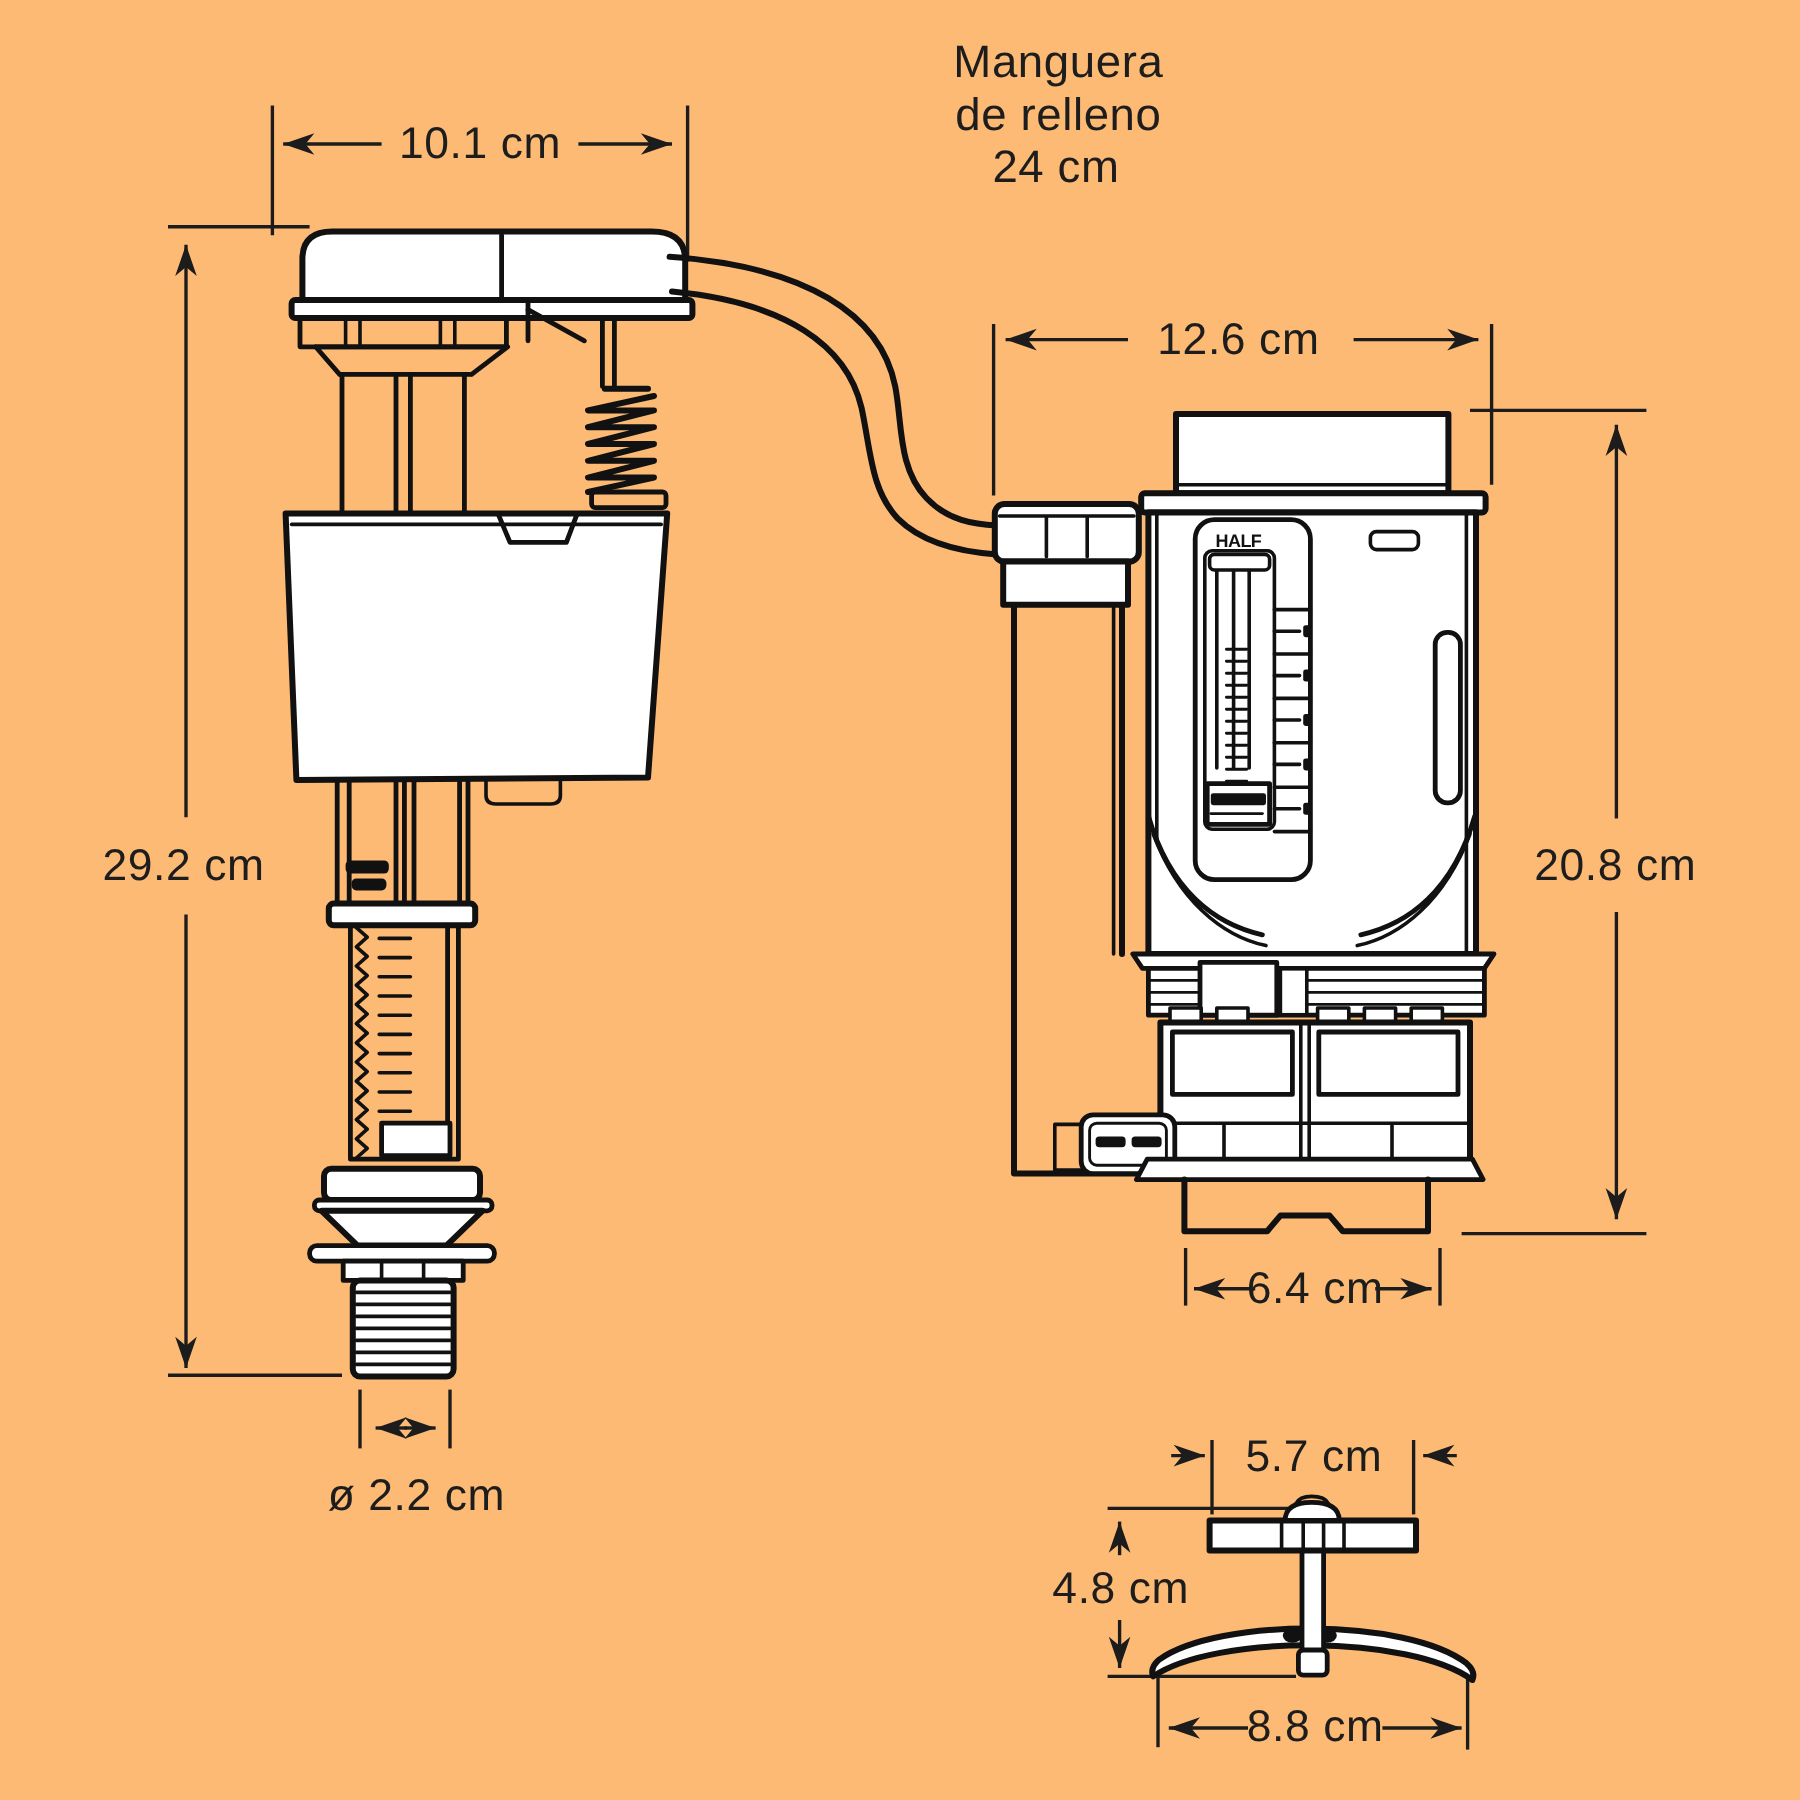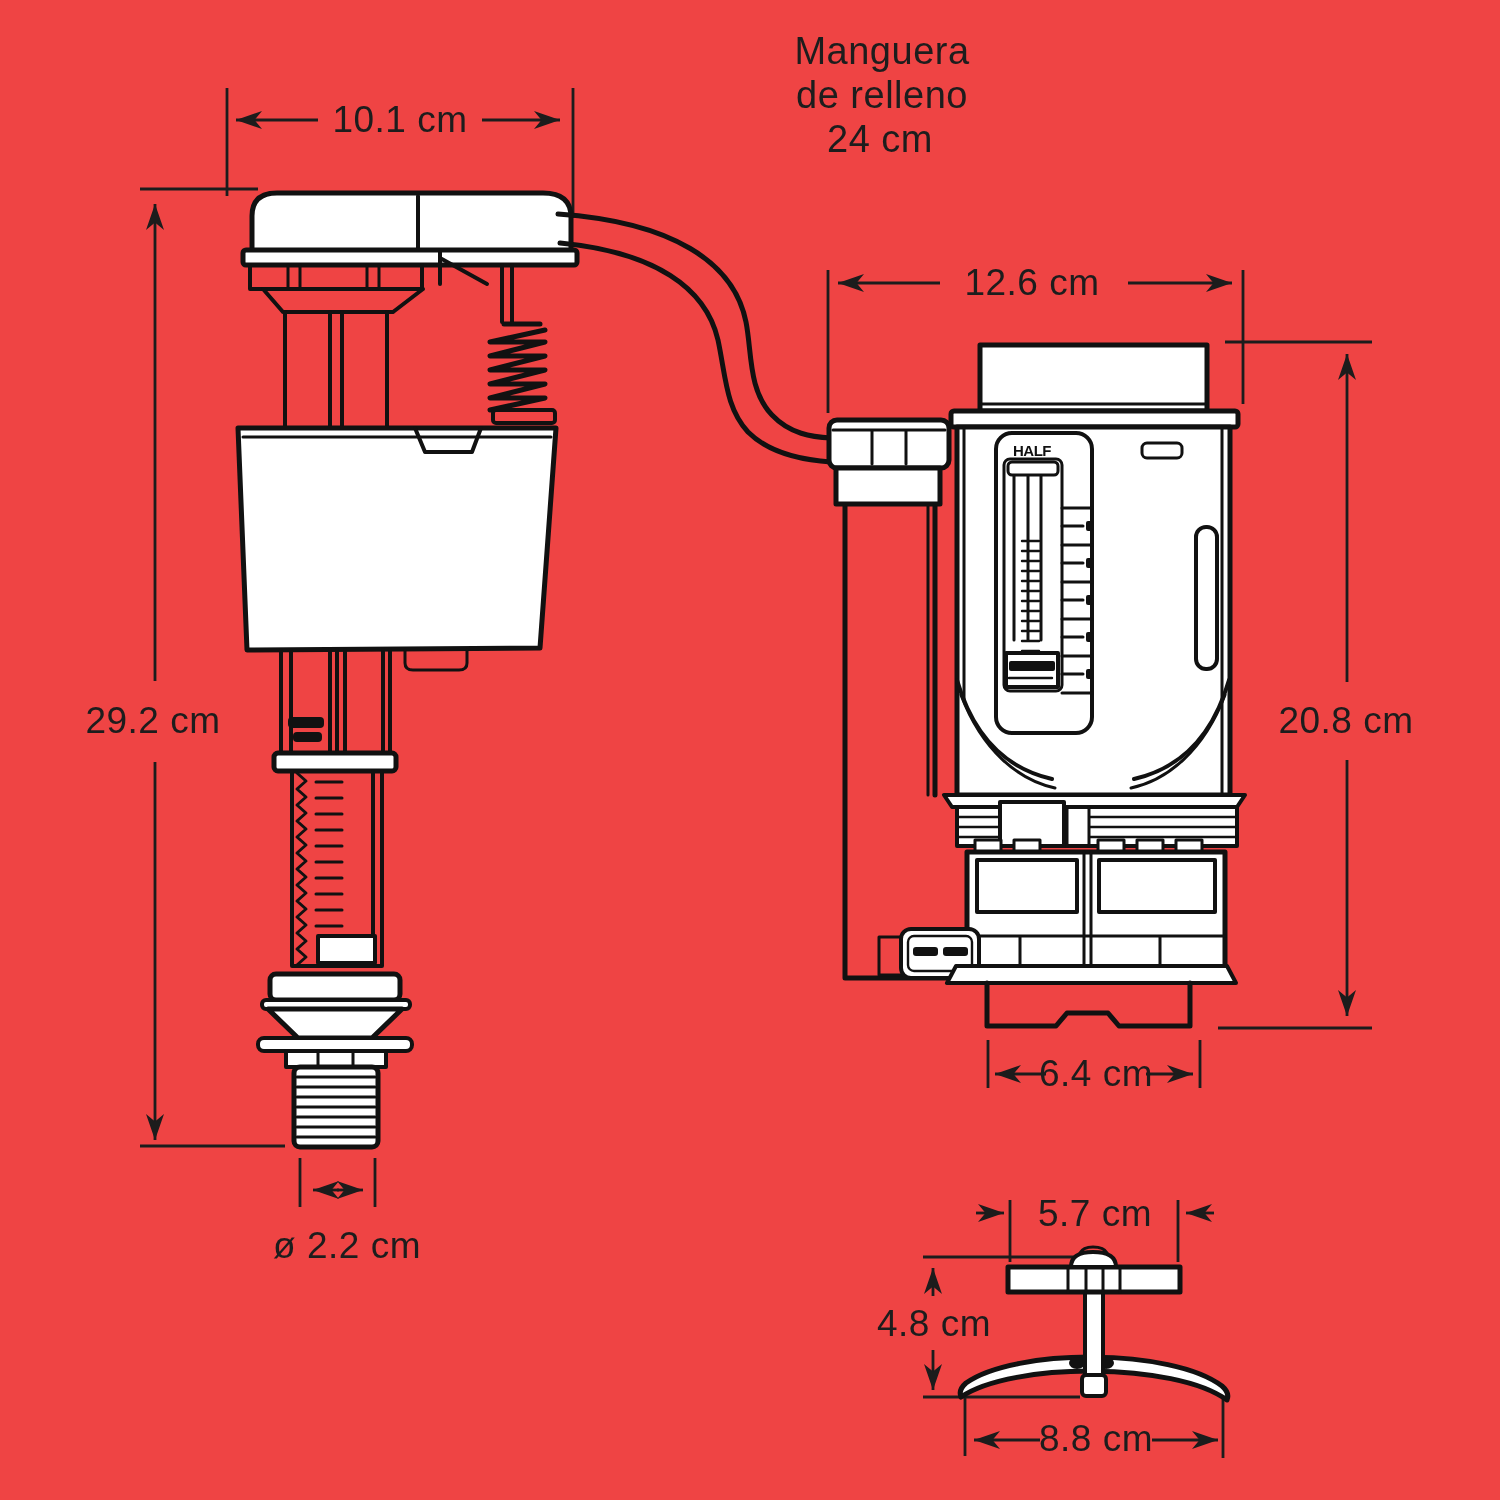--- a/index.html
+++ b/index.html
@@ -1,16 +1,16 @@
 <!DOCTYPE html>
 <html><head>
 <meta charset="utf-8">
 <style>
   html,body{margin:0;padding:0;background:#ffffff;width:1500px;height:1500px;overflow:hidden;}
-  .diagram-wrap{width:1500px;height:1500px;position:relative;background:#ef4444;}
+  .diagram-wrap{width:1500px;height:1500px;position:relative;background:#fdba74;}
   svg{display:block;}
   .s5{fill:none;stroke:#111;stroke-width:5;stroke-linejoin:round;stroke-linecap:round;}
   .s4{fill:none;stroke:#111;stroke-width:4;stroke-linejoin:round;stroke-linecap:round;}
   .s3{fill:none;stroke:#111;stroke-width:3;stroke-linejoin:round;stroke-linecap:round;}
   .s2{fill:none;stroke:#111;stroke-width:2.4;stroke-linejoin:round;stroke-linecap:round;}
   .wfill{fill:#ffffff;}
   .blk{fill:#111;stroke:none;}
   .dim{fill:none;stroke:#1c1c1c;stroke-width:2.8;stroke-linecap:butt;}
   .dimtext{font-family:"Liberation Sans","DejaVu Sans",sans-serif;font-size:37px;fill:#1d1d1d;text-anchor:middle;letter-spacing:0.5px;}
   .biglabel{font-family:"Liberation Sans","DejaVu Sans",sans-serif;font-size:38px;fill:#1d1d1d;text-anchor:middle;letter-spacing:0.5px;}

